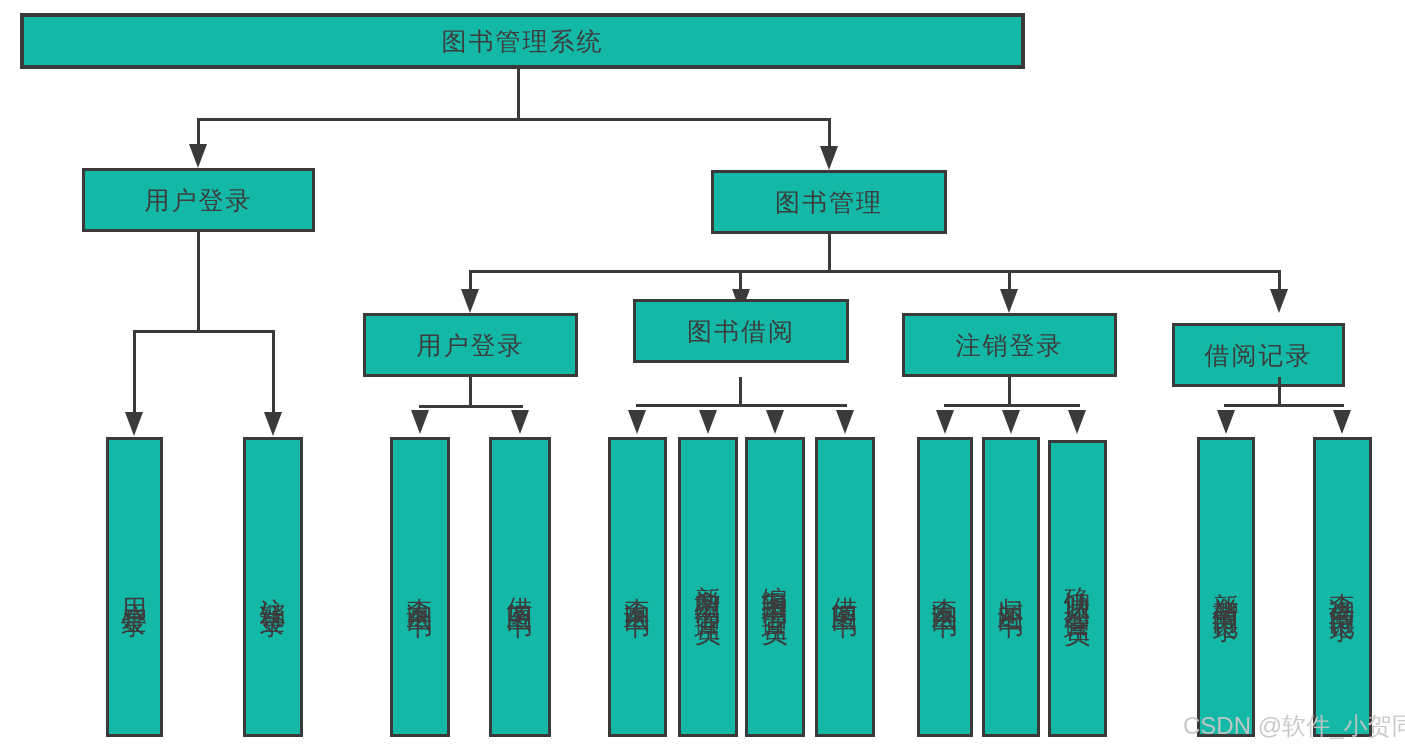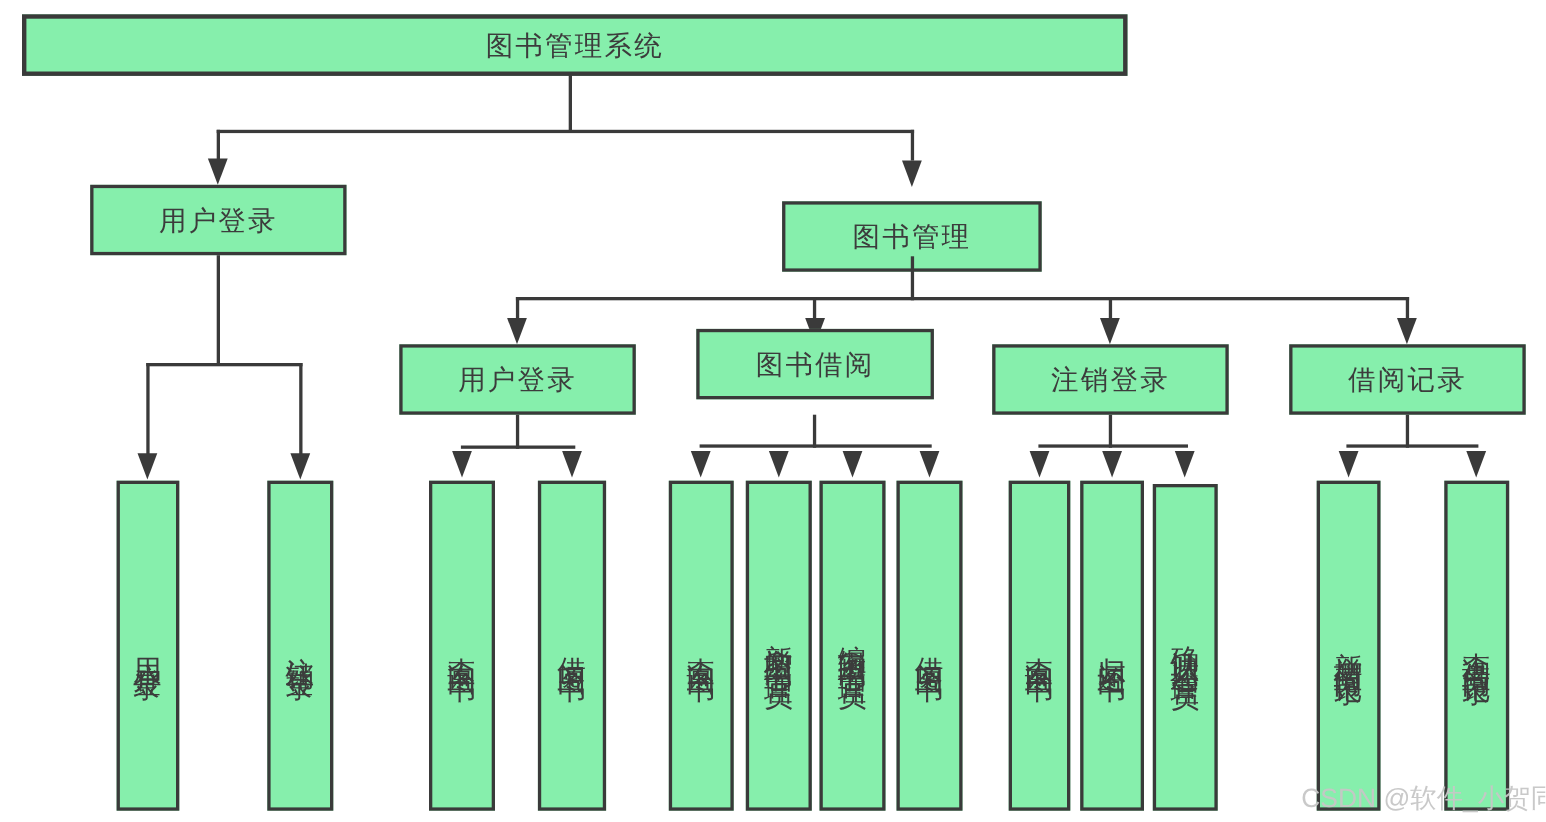--- a/index.html
+++ b/index.html
@@ -4,21 +4,21 @@
 <style>
   html,body { margin:0; padding:0; background:#ffffff; }
   .canvas {
     position:relative; width:1405px; height:747px;
     background:#ffffff; overflow:hidden;
     font-family:"Liberation Sans", "DejaVu Sans", sans-serif;
     color:#3c3c3c;
   }
   .box {
     position:absolute; box-sizing:border-box;
-    background:#86efac; border:3px solid #3a3a3a;
+    background:#14b8a6; border:3px solid #3a3a3a;
     display:flex; align-items:center; justify-content:center;
   }
   .root { border-width:4px; }
   .hbox span { font-size:25px; letter-spacing:2px; white-space:nowrap; }
   .vbox span {
     writing-mode:vertical-rl; text-orientation:mixed;
     font-size:26px; letter-spacing:5px; line-height:1; white-space:nowrap;
   }
   .hline, .vline { position:absolute; background:#3a3a3a; }
   .hline { height:3px; }
@@ -47,21 +47,21 @@
   <div class="vline" style="left:517px;top:68px;height:52px"></div>
   <div class="hline" style="left:197px;top:118px;width:634px"></div>
   <div class="vline" style="left:197px;top:118px;height:28px"></div>
   <div class="arrow" style="left:189px;top:144px"></div>
   <div class="vline" style="left:828px;top:118px;height:28px"></div>
   <div class="arrow" style="left:820px;top:146px"></div>
 
   <div class="box hbox" style="left:82px;top:168px;width:233px;height:64px">
     <span>用户登录</span>
   </div>
-  <div class="box hbox" style="left:711px;top:183px;width:236px;height:64px">
+  <div class="box hbox" style="left:711px;top:170px;width:236px;height:64px">
     <span>图书管理</span>
   </div>
 
   <div class="vline" style="left:197px;top:232px;height:100px"></div>
   <div class="hline" style="left:133px;top:330px;width:142px"></div>
   <div class="vline" style="left:133px;top:330px;height:84px"></div>
   <div class="arrow" style="left:125px;top:412px"></div>
   <div class="vline" style="left:272px;top:330px;height:84px"></div>
   <div class="arrow" style="left:264px;top:412px"></div>
 
@@ -78,21 +78,21 @@
 
   <div class="box hbox" style="left:363px;top:313px;width:215px;height:64px">
     <span>用户登录</span>
   </div>
   <div class="box hbox" style="left:633px;top:299px;width:216px;height:64px">
     <span>图书借阅</span>
   </div>
   <div class="box hbox" style="left:902px;top:313px;width:215px;height:64px">
     <span>注销登录</span>
   </div>
-  <div class="box hbox" style="left:1172px;top:313px;width:215px;height:64px">
+  <div class="box hbox" style="left:1172px;top:323px;width:173px;height:64px">
     <span>借阅记录</span>
   </div>
 
   <div class="vline" style="left:469px;top:377px;height:31px"></div>
   <div class="hline" style="left:419px;top:405px;width:104px"></div>
   <div class="arrow" style="left:411px;top:410px"></div>
   <div class="arrow" style="left:511px;top:410px"></div>
 
   <div class="vline" style="left:739px;top:377px;height:30px"></div>
   <div class="hline" style="left:636px;top:404px;width:211px"></div>

